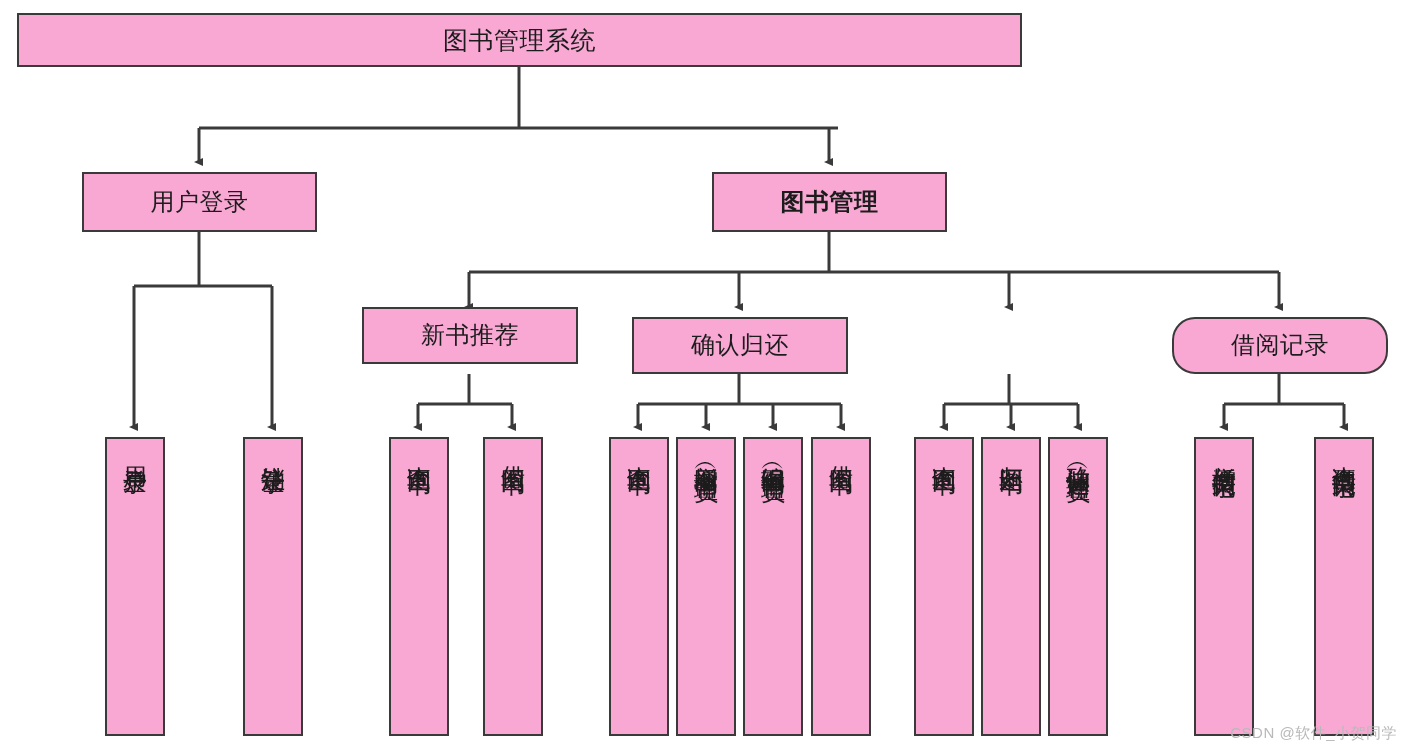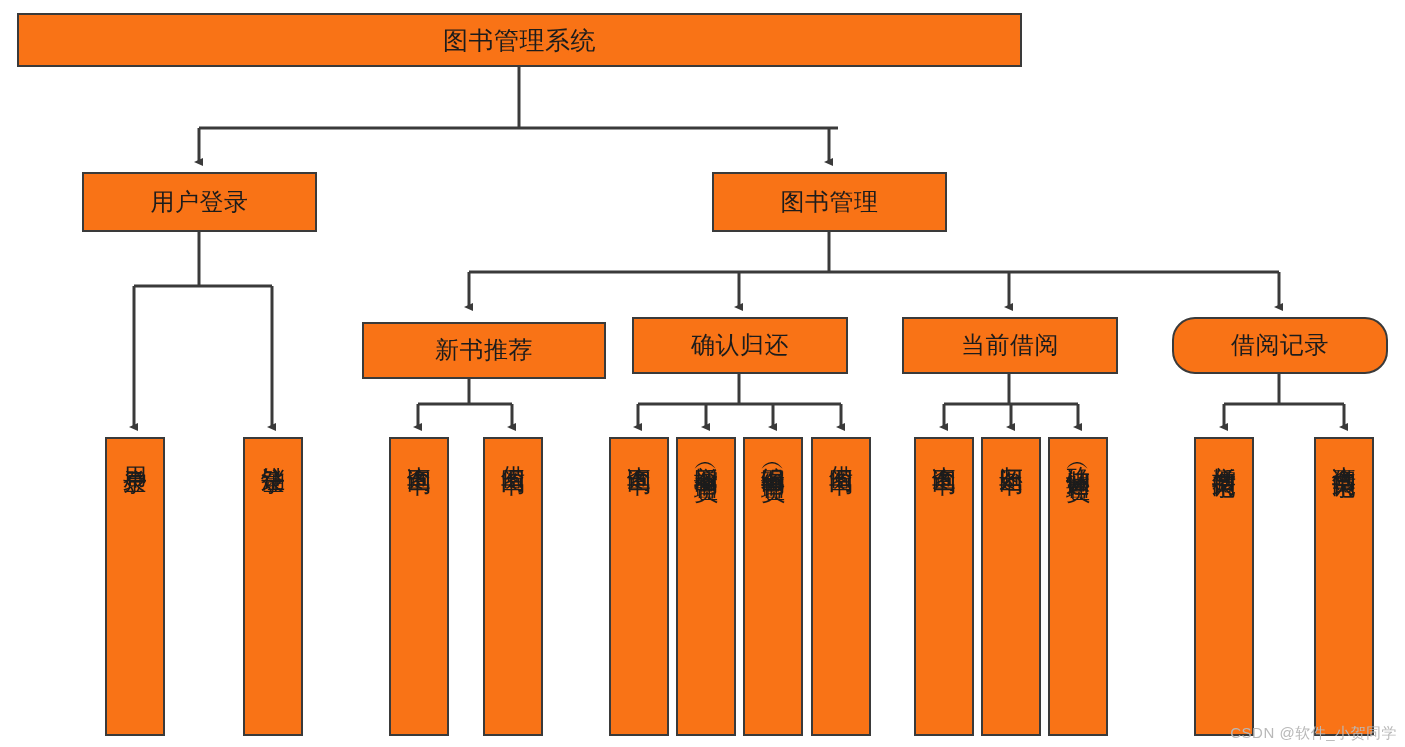--- a/index.html
+++ b/index.html
@@ -9,21 +9,21 @@
     font-family:"Liberation Sans","DejaVu Sans",sans-serif;
     overflow:hidden;
     position:relative;
   }
   #diagram{position:absolute;left:0;top:0;width:1405px;height:747px;}
   .edge-layer{position:absolute;left:0;top:0;width:1405px;height:747px;pointer-events:none;}
   .node{
     position:absolute;
     box-sizing:border-box;
     border:2px solid #3a3a3a;
-    background:#f97316;
+    background:#f9a8d4;
     display:flex;
     align-items:center;
     justify-content:center;
     color:#1c1c1c;
   }
   .node .label{
     display:block;
     text-align:center;
     line-height:1.12;
     letter-spacing:0.5px;
@@ -113,32 +113,29 @@
     </g>
   </svg>
 
   <div class="node h root" style="left:17px;top:13px;width:1005px;height:54px;">
     <span class="label">图书管理系统</span>
   </div>
 
   <div class="node h" style="left:82px;top:172px;width:235px;height:60px;">
     <span class="label">用户登录</span>
   </div>
-  <div class="node h" style="left:712px;top:172px;width:235px;height:60px;">
+  <div class="node h" style="left:712px;top:172px;width:235px;height:60px;font-weight:bold;">
     <span class="label">图书管理</span>
   </div>
 
-  <div class="node h" style="left:362px;top:322px;width:244px;height:57px;">
+  <div class="node h" style="left:362px;top:307px;width:216px;height:57px;">
     <span class="label">新书推荐</span>
   </div>
   <div class="node h" style="left:632px;top:317px;width:216px;height:57px;">
     <span class="label">确认归还</span>
-  </div>
-  <div class="node h" style="left:902px;top:317px;width:216px;height:57px;">
-    <span class="label">当前借阅</span>
   </div>
   <div class="node h" style="left:1172px;top:317px;width:216px;height:57px;border-radius:23px;">
     <span class="label">借阅记录</span>
   </div>
 
   <div class="node v" style="left:105px;top:437px;width:60px;height:299px;">
     <span class="label">用户登录</span>
   </div>
   <div class="node v" style="left:243px;top:437px;width:60px;height:299px;">
     <span class="label">注销登录</span>

